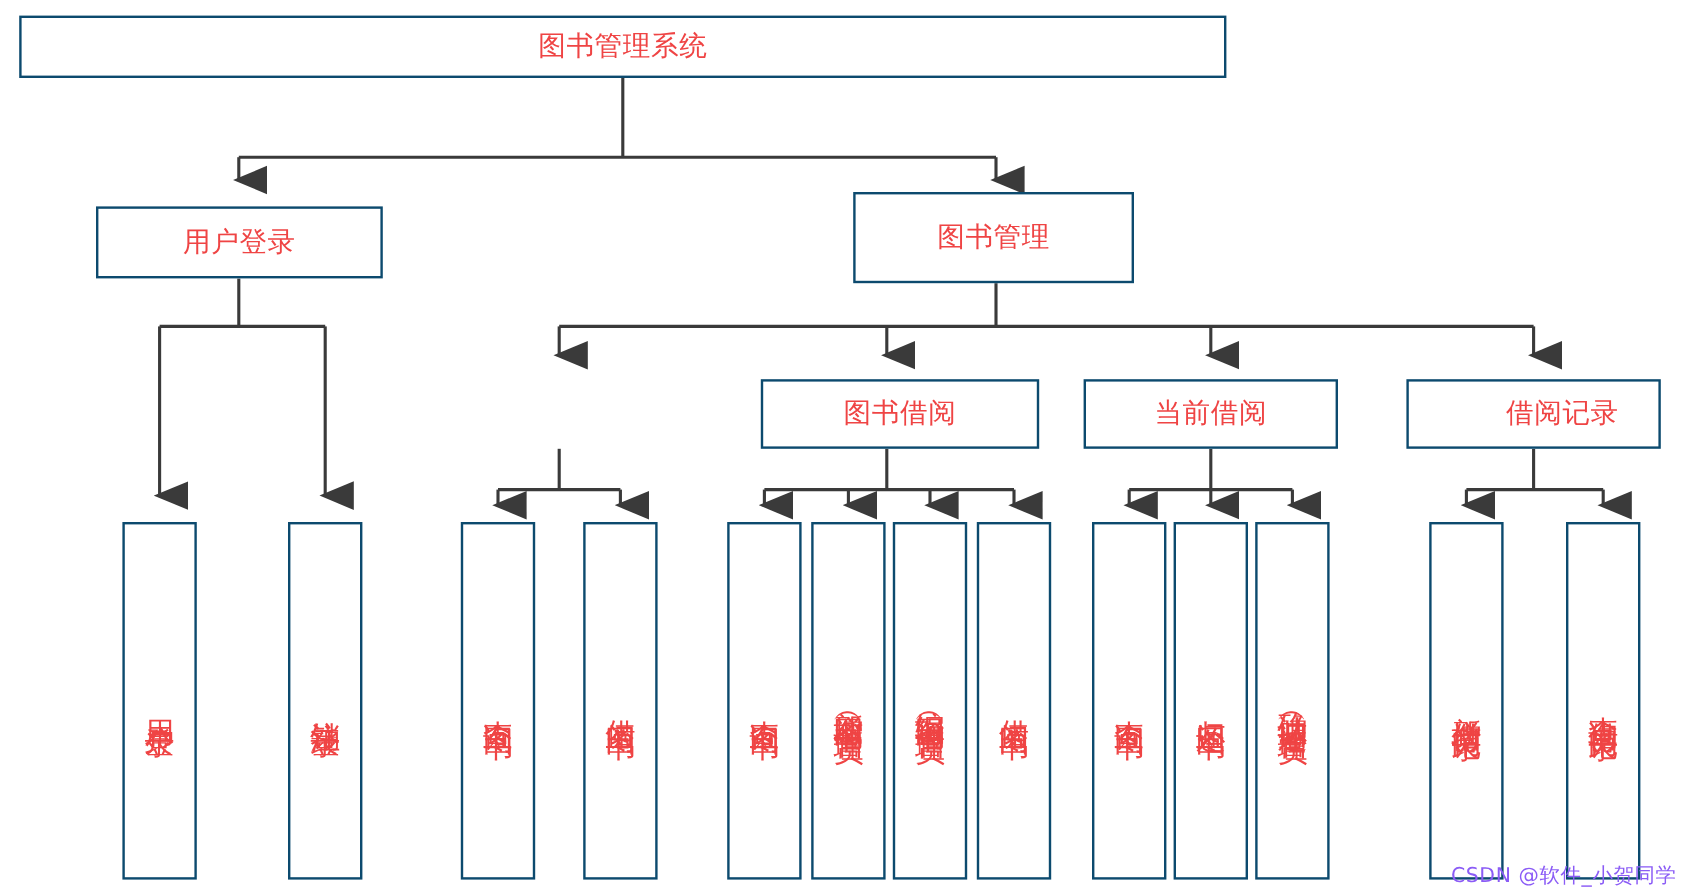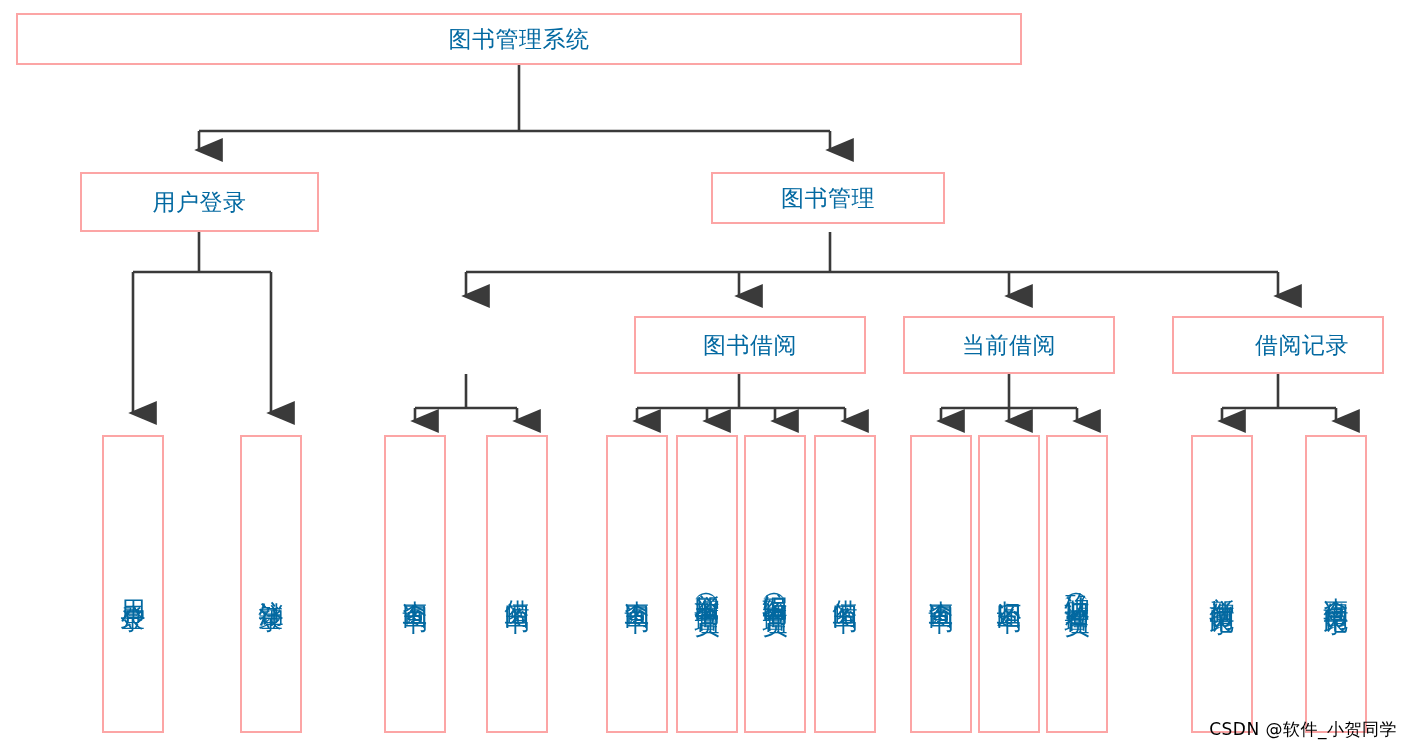--- a/index.html
+++ b/index.html
@@ -23,25 +23,25 @@
     left: 0;
     top: 0;
     width: 1405px;
     height: 747px;
     pointer-events: none;
   }
   .node {
     position: absolute;
     box-sizing: border-box;
     background: #ffffff;
-    border: 2px solid #fca5a5;
+    border: 2px solid #0c4a6e;
     display: flex;
     align-items: center;
     justify-content: center;
-    color: #0369a1;
+    color: #ef4444;
   }
   .node .label {
     display: block;
     line-height: 1.06;
     letter-spacing: 0.5px;
   }
   
   .node.horiz .label {
     writing-mode: horizontal-tb;
     font-size: 23px;
@@ -61,21 +61,21 @@
     line-height: 1.0;
     letter-spacing: 3px;
     white-space: nowrap;
     text-align: center;
   }
   #watermark {
     position: absolute;
     right: 8px;
     bottom: 6px;
     font-size: 17px;
-    color: #000000;
+    color: #8b5cf6;
     letter-spacing: 0.5px;
     white-space: nowrap;
     font-family: "DejaVu Sans", "Liberation Sans", sans-serif;
   }
 </style>
 </head>
 <body>
 
 <div id="canvas">
 
@@ -129,21 +129,21 @@
     </g>
   </svg>
 
   <div class="node horiz root" style="left:16px; top:13px; width:1006px; height:52px;">
     <span class="label">图书管理系统</span>
   </div>
 
   <div class="node horiz" style="left:80px; top:172px; width:239px; height:60px;">
     <span class="label">用户登录</span>
   </div>
-  <div class="node horiz" style="left:711px; top:172px; width:234px; height:52px;">
+  <div class="node horiz" style="left:711px; top:160px; width:234px; height:76px;">
     <span class="label">图书管理</span>
   </div>
 
   <div class="node horiz" style="left:634px; top:316px; width:232px; height:58px;">
     <span class="label">图书借阅</span>
   </div>
   <div class="node horiz" style="left:903px; top:316px; width:212px; height:58px;">
     <span class="label">当前借阅</span>
   </div>
   <div class="node horiz" style="left:1172px; top:316px; width:212px; height:58px;padding-left:48px;">

